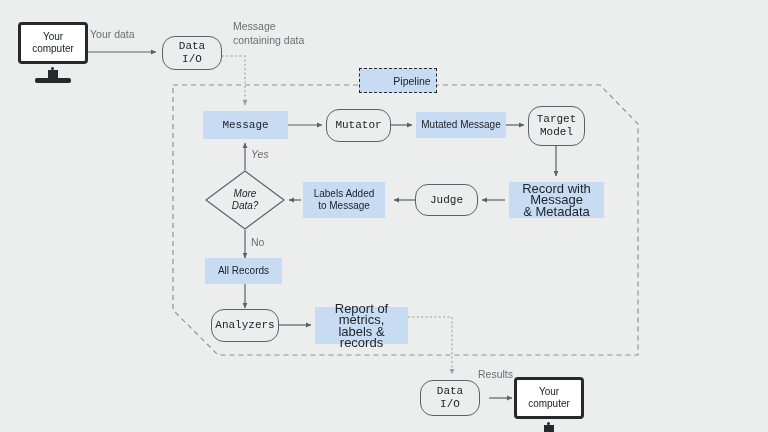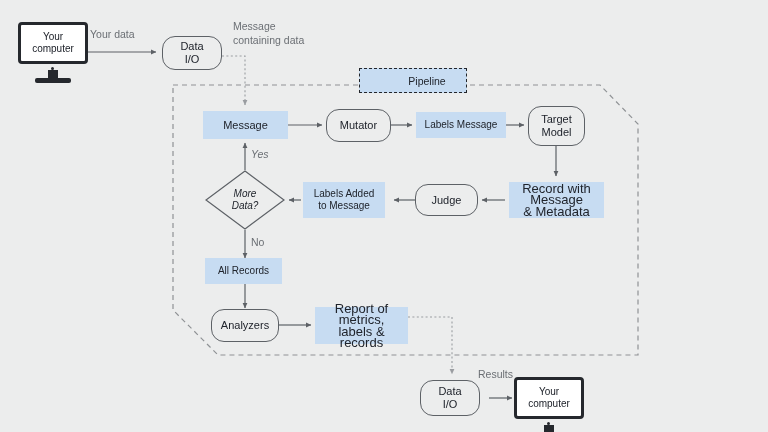--- a/index.html
+++ b/index.html
@@ -10,21 +10,21 @@
     overflow:hidden;
     position:relative;
   }
   #stage{position:absolute;left:0;top:0;width:768px;height:432px;}
   svg#wires{position:absolute;left:0;top:0;width:768px;height:432px;}
 
   .node{position:absolute;box-sizing:border-box;display:flex;align-items:center;
         justify-content:center;text-align:center;color:#20242c;}
   .blue{background:#c7dcf2;}
   .rounded{background:transparent;border:1.3px solid #5d6166;border-radius:13px;}
-  .t11{font-size:11px;line-height:13px;}
+  .t11{font-size:11px;line-height:13px;font-family:Liberation Mono, monospace;}
   .t10{font-size:10px;line-height:12px;}
   .t9{font-size:13px;line-height:11.5px;}
 
   .edgelabel{position:absolute;color:#6b6f74;font-size:10.5px;white-space:nowrap;}
 
   .pipelabel{position:absolute;box-sizing:border-box;background:#c7dcf2;
      border:1.6px dashed #23262b;display:flex;align-items:center;justify-content:center;
      color:#20242c;font-size:10.5px;}
 
   
@@ -113,27 +113,27 @@
 
   <div class="edgelabel" style="left:233px;top:19px;line-height:14px;">
     <span>Message</span><br>
     <span>containing data</span>
   </div>
 
   <div class="edgelabel" style="left:251px;top:148px;font-style:italic;">Yes</div>
   <div class="edgelabel" style="left:251px;top:236px;">No</div>
   <div class="edgelabel" style="left:478px;top:368px;">Results</div>
 
-  <div class="pipelabel" style="left:359px;top:68px;width:108px;height:25px;padding-left:28px;">Pipeline</div>
+  <div class="pipelabel" style="left:359px;top:68px;width:78px;height:25px;padding-left:28px;">Pipeline</div>
 
   <div class="node blue t11" style="left:203px;top:111px;width:85px;height:28px;">Message</div>
 
   <div class="node rounded t11" style="left:326px;top:109px;width:65px;height:33px;">Mutator</div>
 
-  <div class="node blue t10" style="left:416px;top:112px;width:90px;height:26px;">Labels Message</div>
+  <div class="node blue t10" style="left:416px;top:112px;width:90px;height:26px;">Mutated Message</div>
 
   <div class="node rounded t11" style="left:528px;top:106px;width:57px;height:40px;">
     <span>
       <span>Target</span><br>
       <span>Model</span>
     </span>
   </div>
 
   <div class="node blue t9" style="left:509px;top:182px;width:95px;height:36px;">
     <span>

